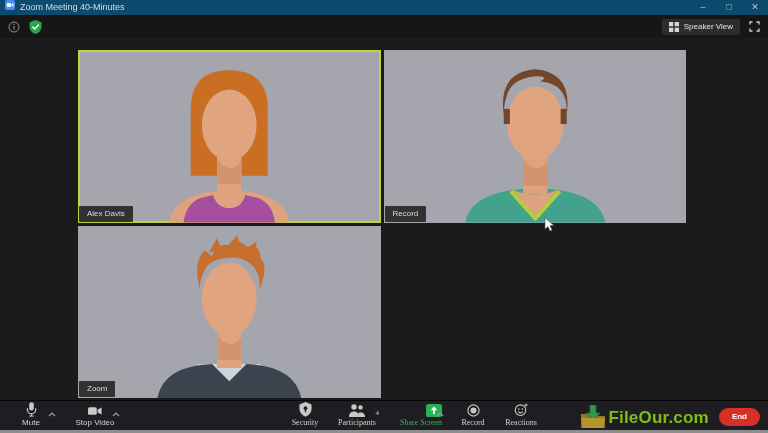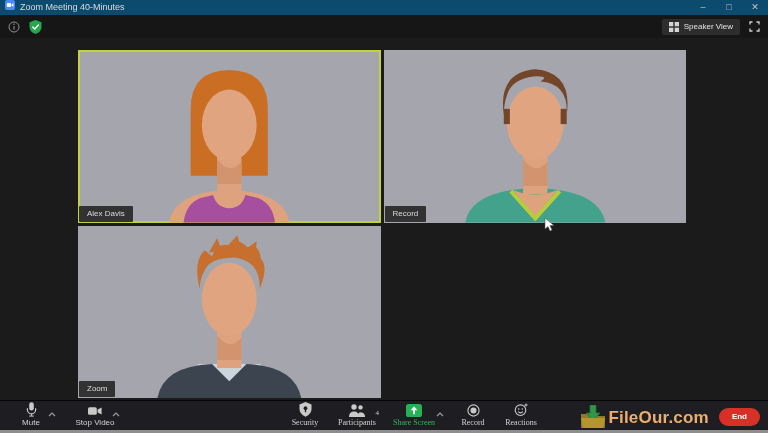--- a/index.html
+++ b/index.html
@@ -36,21 +36,21 @@
   .tb-center{display:flex;align-items:center;margin-left:164px;gap:2px;font-family:Liberation Serif, serif;}
   .tb-right{margin-left:auto;display:flex;align-items:center;gap:10px;}
   .ctrl{position:relative;display:flex;flex-direction:column;align-items:center;justify-content:flex-end;min-width:46px;height:25px;padding-bottom:3px;box-sizing:border-box;cursor:pointer;}
   .ctrl .icon{height:15px;display:flex;align-items:center;justify-content:center;}
   .ctrl .lbl{font-size:8px;color:#d2d2d2;line-height:1;margin-top:2px;white-space:nowrap;}
   .ctrl.green .lbl{color:#2db85c;}
   .chev{position:absolute;top:7px;right:-2px;cursor:pointer;}
   .pcount{position:absolute;top:5px;right:5px;font-size:7px;color:#cfcfcf;line-height:1;}
   .end-btn{background:#d73027;color:#fff;font-size:8px;font-weight:bold;border:none;border-radius:9px;padding:5px 13px;line-height:1;cursor:pointer;}
   .watermark{display:flex;align-items:center;gap:2px;opacity:.92;}
-  .watermark .wtext{font-size:17px;font-weight:bold;color:#fdba74;line-height:1;letter-spacing:.2px;}
+  .watermark .wtext{font-size:17px;font-weight:bold;color:#84cc16;line-height:1;letter-spacing:.2px;}
   .bottom-edge{position:absolute;left:0;bottom:0;width:768px;height:3px;background:#8e8e8e;z-index:9;}
 </style>
 </head>
 <body>
 
 <div class="app">
 
   <div class="titlebar">
     <svg class="zlogo" viewBox="0 0 10 10">
       <rect x="0" y="0" width="10" height="10" rx="2.2" fill="#4a8cff"></rect>
@@ -196,21 +196,21 @@
           <svg width="18" height="13" viewBox="0 0 18 13">
             <circle cx="12.5" cy="3.4" r="2.2" fill="#c9c9c9"></circle>
             <path d="M9.5 13 Q9.8 8.4 12.5 8.2 Q17 8.5 17 13 Z" fill="#c9c9c9"></path>
             <circle cx="6" cy="3" r="2.7" fill="#c9c9c9"></circle>
             <path d="M1 13 Q1 7.5 6 7.5 Q11 7.5 11 13 Z" fill="#c9c9c9"></path>
           </svg>
         </div>
         <div class="lbl">Participants</div>
         <span class="pcount">4</span>
       </div>
-      <div class="ctrl green" style="min-width:56px;">
+      <div class="ctrl green" style="min-width:56px;align-items:flex-end;">
         <div class="icon">
           <svg width="16" height="13" viewBox="0 0 16 13">
             <rect x="0" y="0" width="16" height="13" rx="2.6" fill="#27b157"></rect>
             <polygon points="8,2.4 11.4,6.2 4.6,6.2" fill="#fff"></polygon>
             <rect x="7.1" y="5.6" width="1.8" height="4.6" fill="#fff"></rect>
           </svg>
         </div>
         <div class="lbl">Share Screen</div>
         <svg class="chev" width="8" height="5" viewBox="0 0 8 5">
           <polyline points="1,4 4,1 7,4" fill="none" stroke="#9a9a9a" stroke-width="1.2"></polyline>

